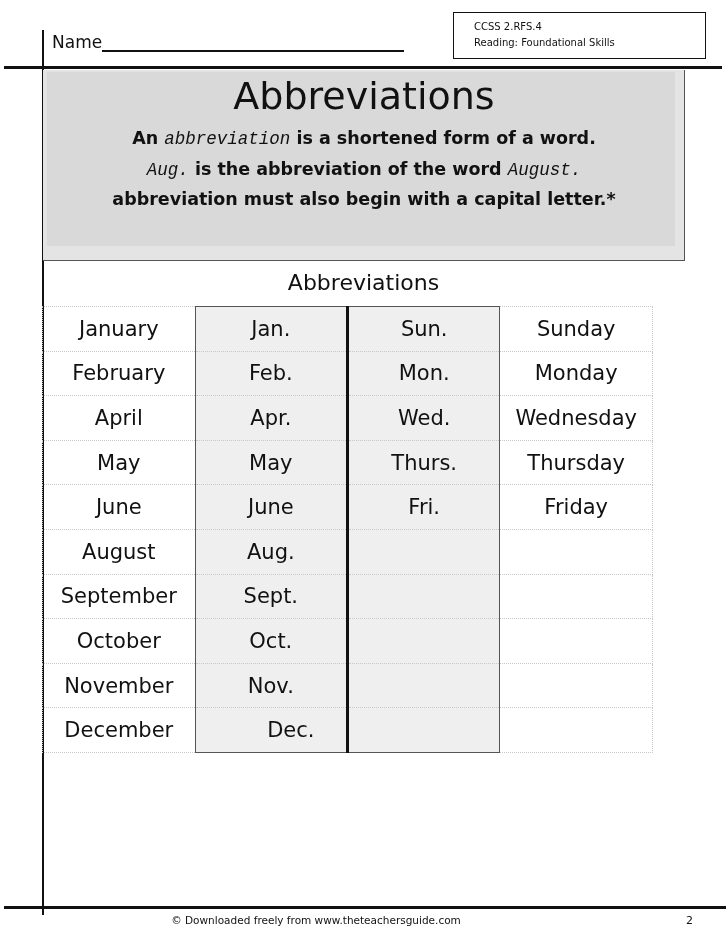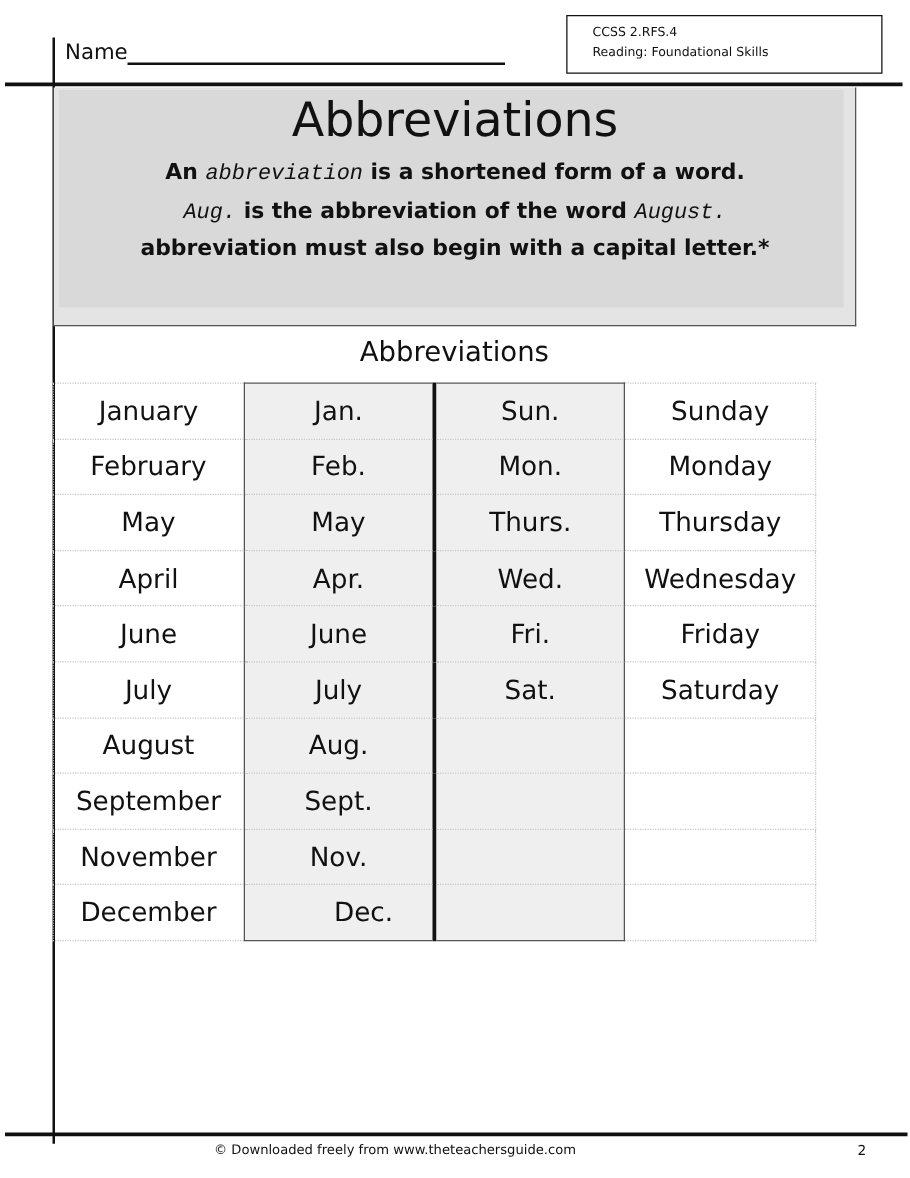--- a/index.html
+++ b/index.html
@@ -95,52 +95,52 @@
         <td class="shade c2 c3">Sun.</td>
         <td>Sunday</td>
       </tr>
       <tr>
         <td>February</td>
         <td class="shade c1">Feb.</td>
         <td class="shade c2 c3">Mon.</td>
         <td>Monday</td>
       </tr>
       <tr>
+        <td>April</td>
+        <td class="shade c1">Apr.</td>
+        <td class="shade c2 c3">Wed.</td>
+        <td>Wednesday</td>
+      </tr>
+      <tr>
         <td>May</td>
         <td class="shade c1">May</td>
         <td class="shade c2 c3">Thurs.</td>
         <td>Thursday</td>
       </tr>
       <tr>
-        <td>April</td>
-        <td class="shade c1">Apr.</td>
-        <td class="shade c2 c3">Wed.</td>
-        <td>Wednesday</td>
-      </tr>
-      <tr>
         <td>June</td>
         <td class="shade c1">June</td>
         <td class="shade c2 c3">Fri.</td>
         <td>Friday</td>
-      </tr>
-      <tr>
-        <td>July</td>
-        <td class="shade c1">July</td>
-        <td class="shade c2 c3">Sat.</td>
-        <td>Saturday</td>
       </tr>
       <tr>
         <td>August</td>
         <td class="shade c1">Aug.</td>
         <td class="shade c2 c3"></td>
         <td></td>
       </tr>
       <tr>
         <td>September</td>
         <td class="shade c1">Sept.</td>
+        <td class="shade c2 c3"></td>
+        <td></td>
+      </tr>
+      <tr>
+        <td>October</td>
+        <td class="shade c1">Oct.</td>
         <td class="shade c2 c3"></td>
         <td></td>
       </tr>
       <tr>
         <td>November</td>
         <td class="shade c1">Nov.</td>
         <td class="shade c2 c3"></td>
         <td></td>
       </tr>
       <tr>

